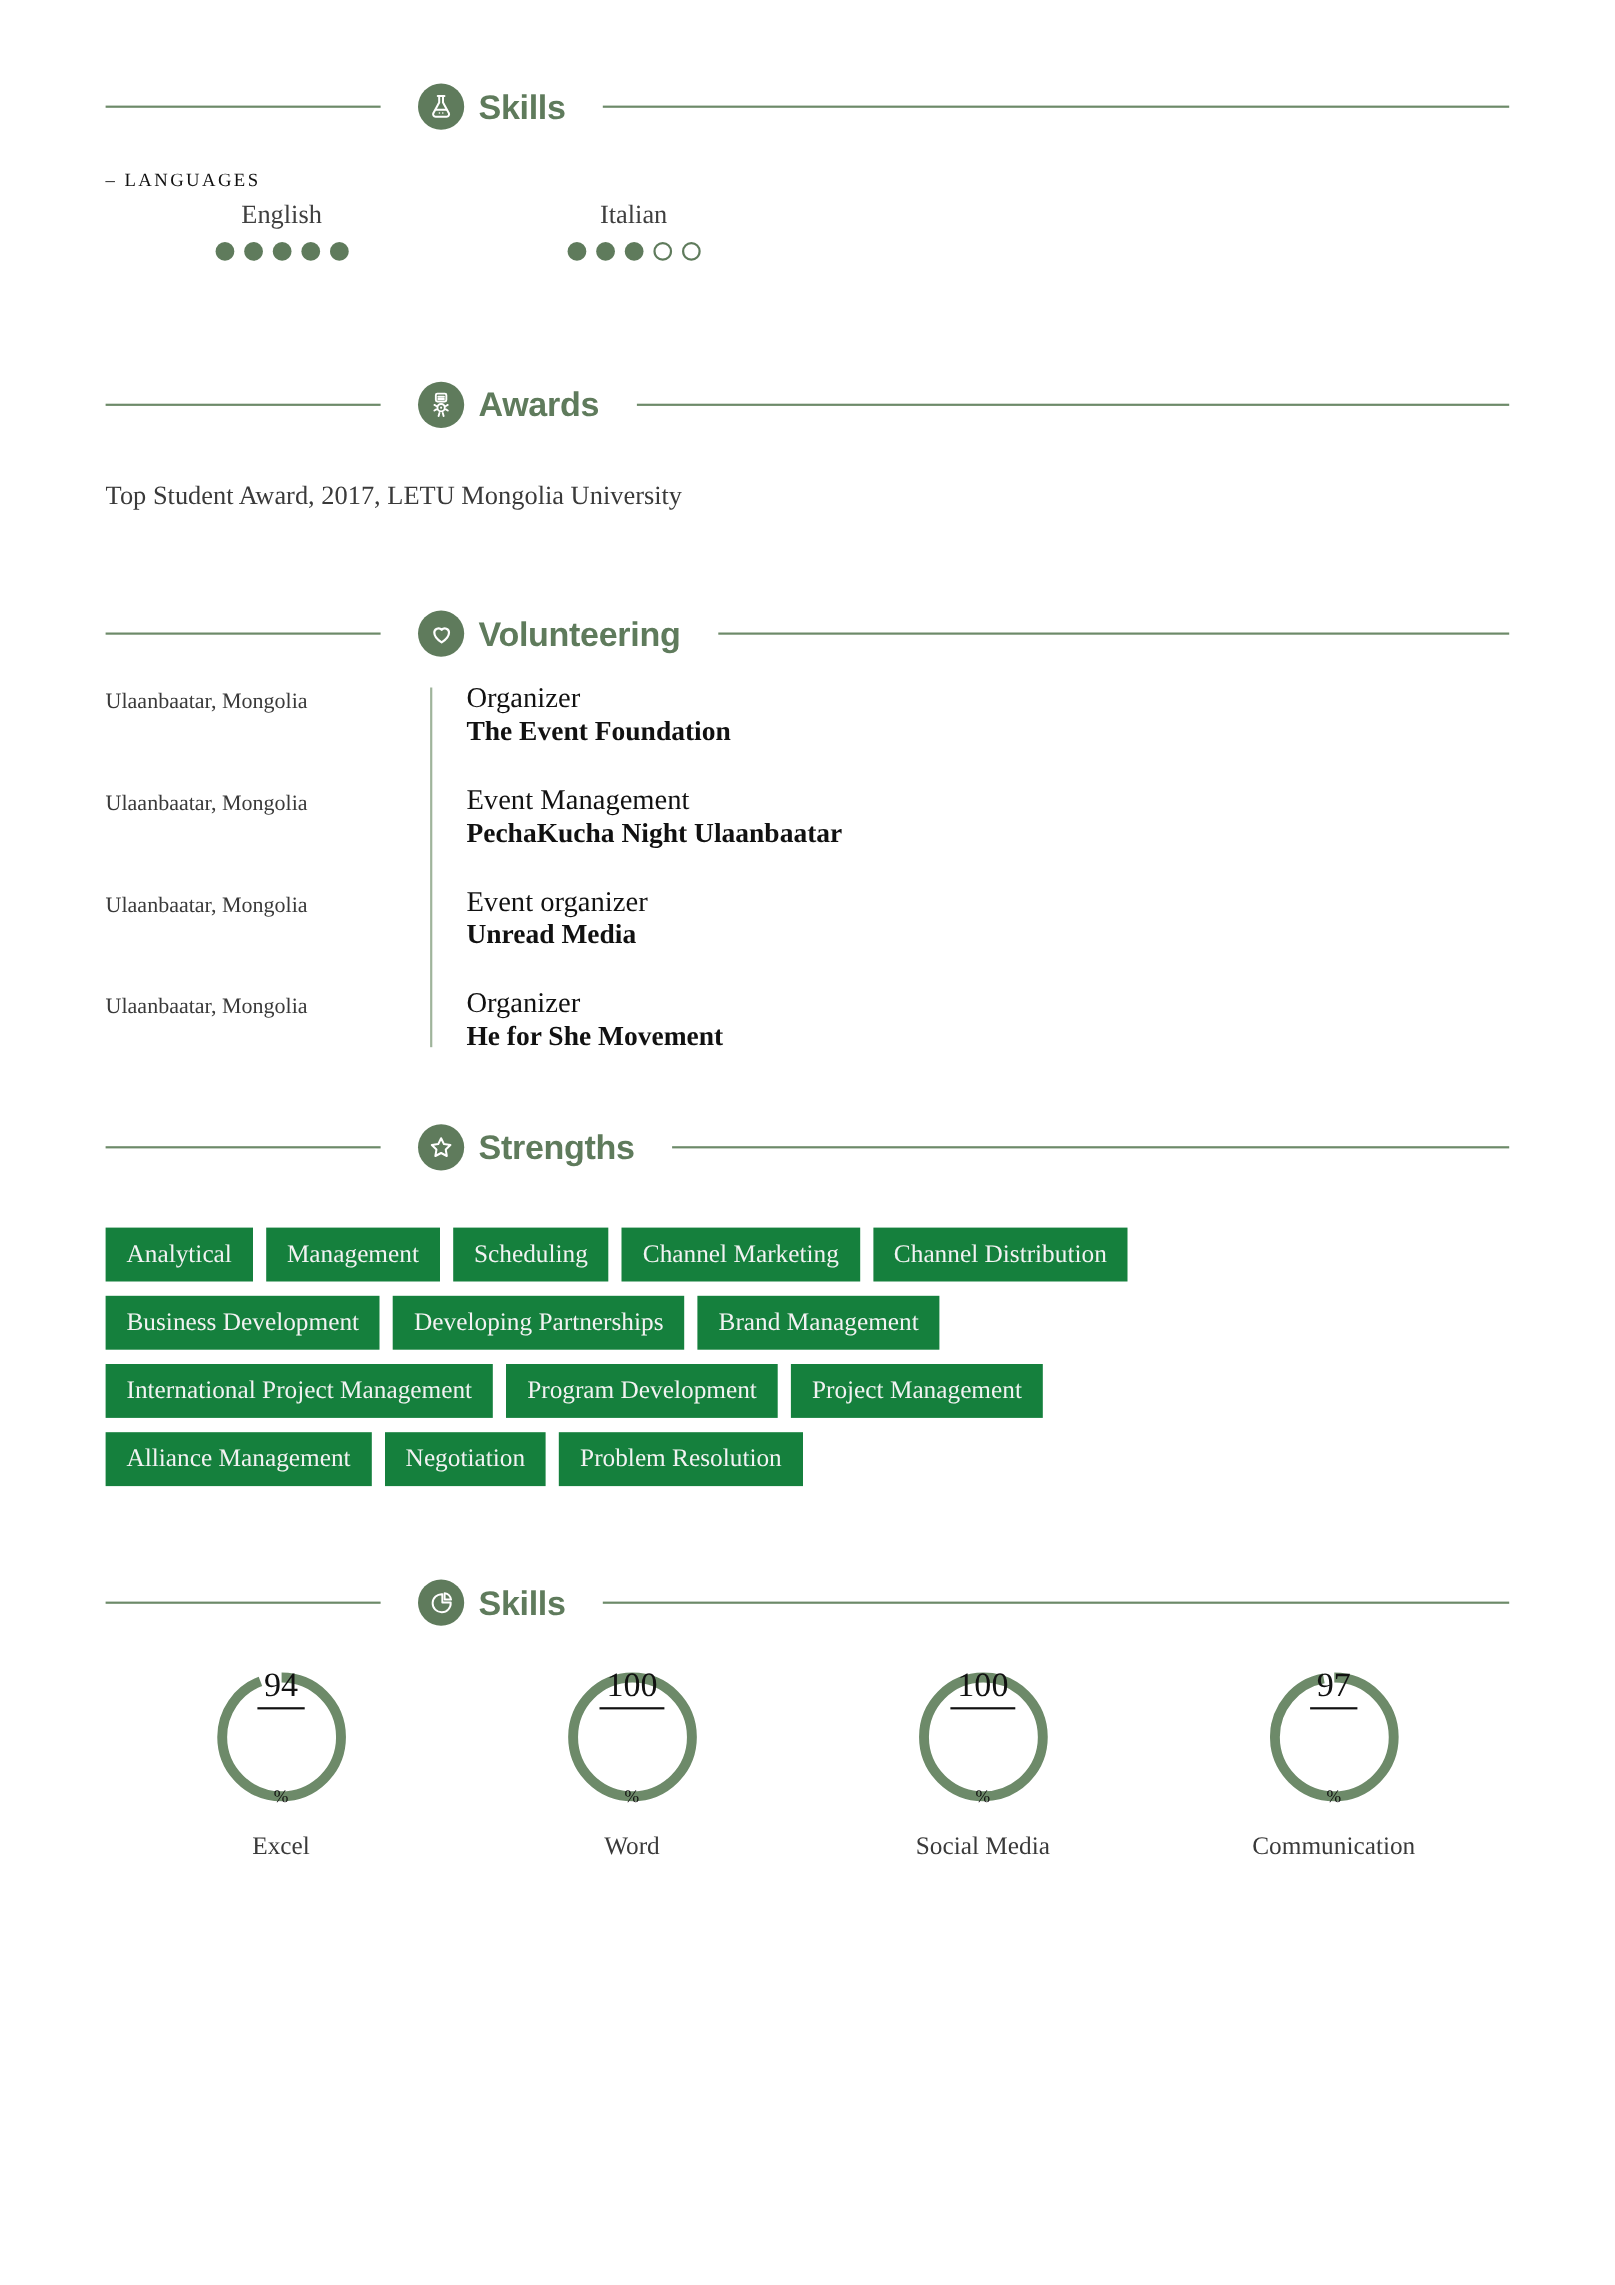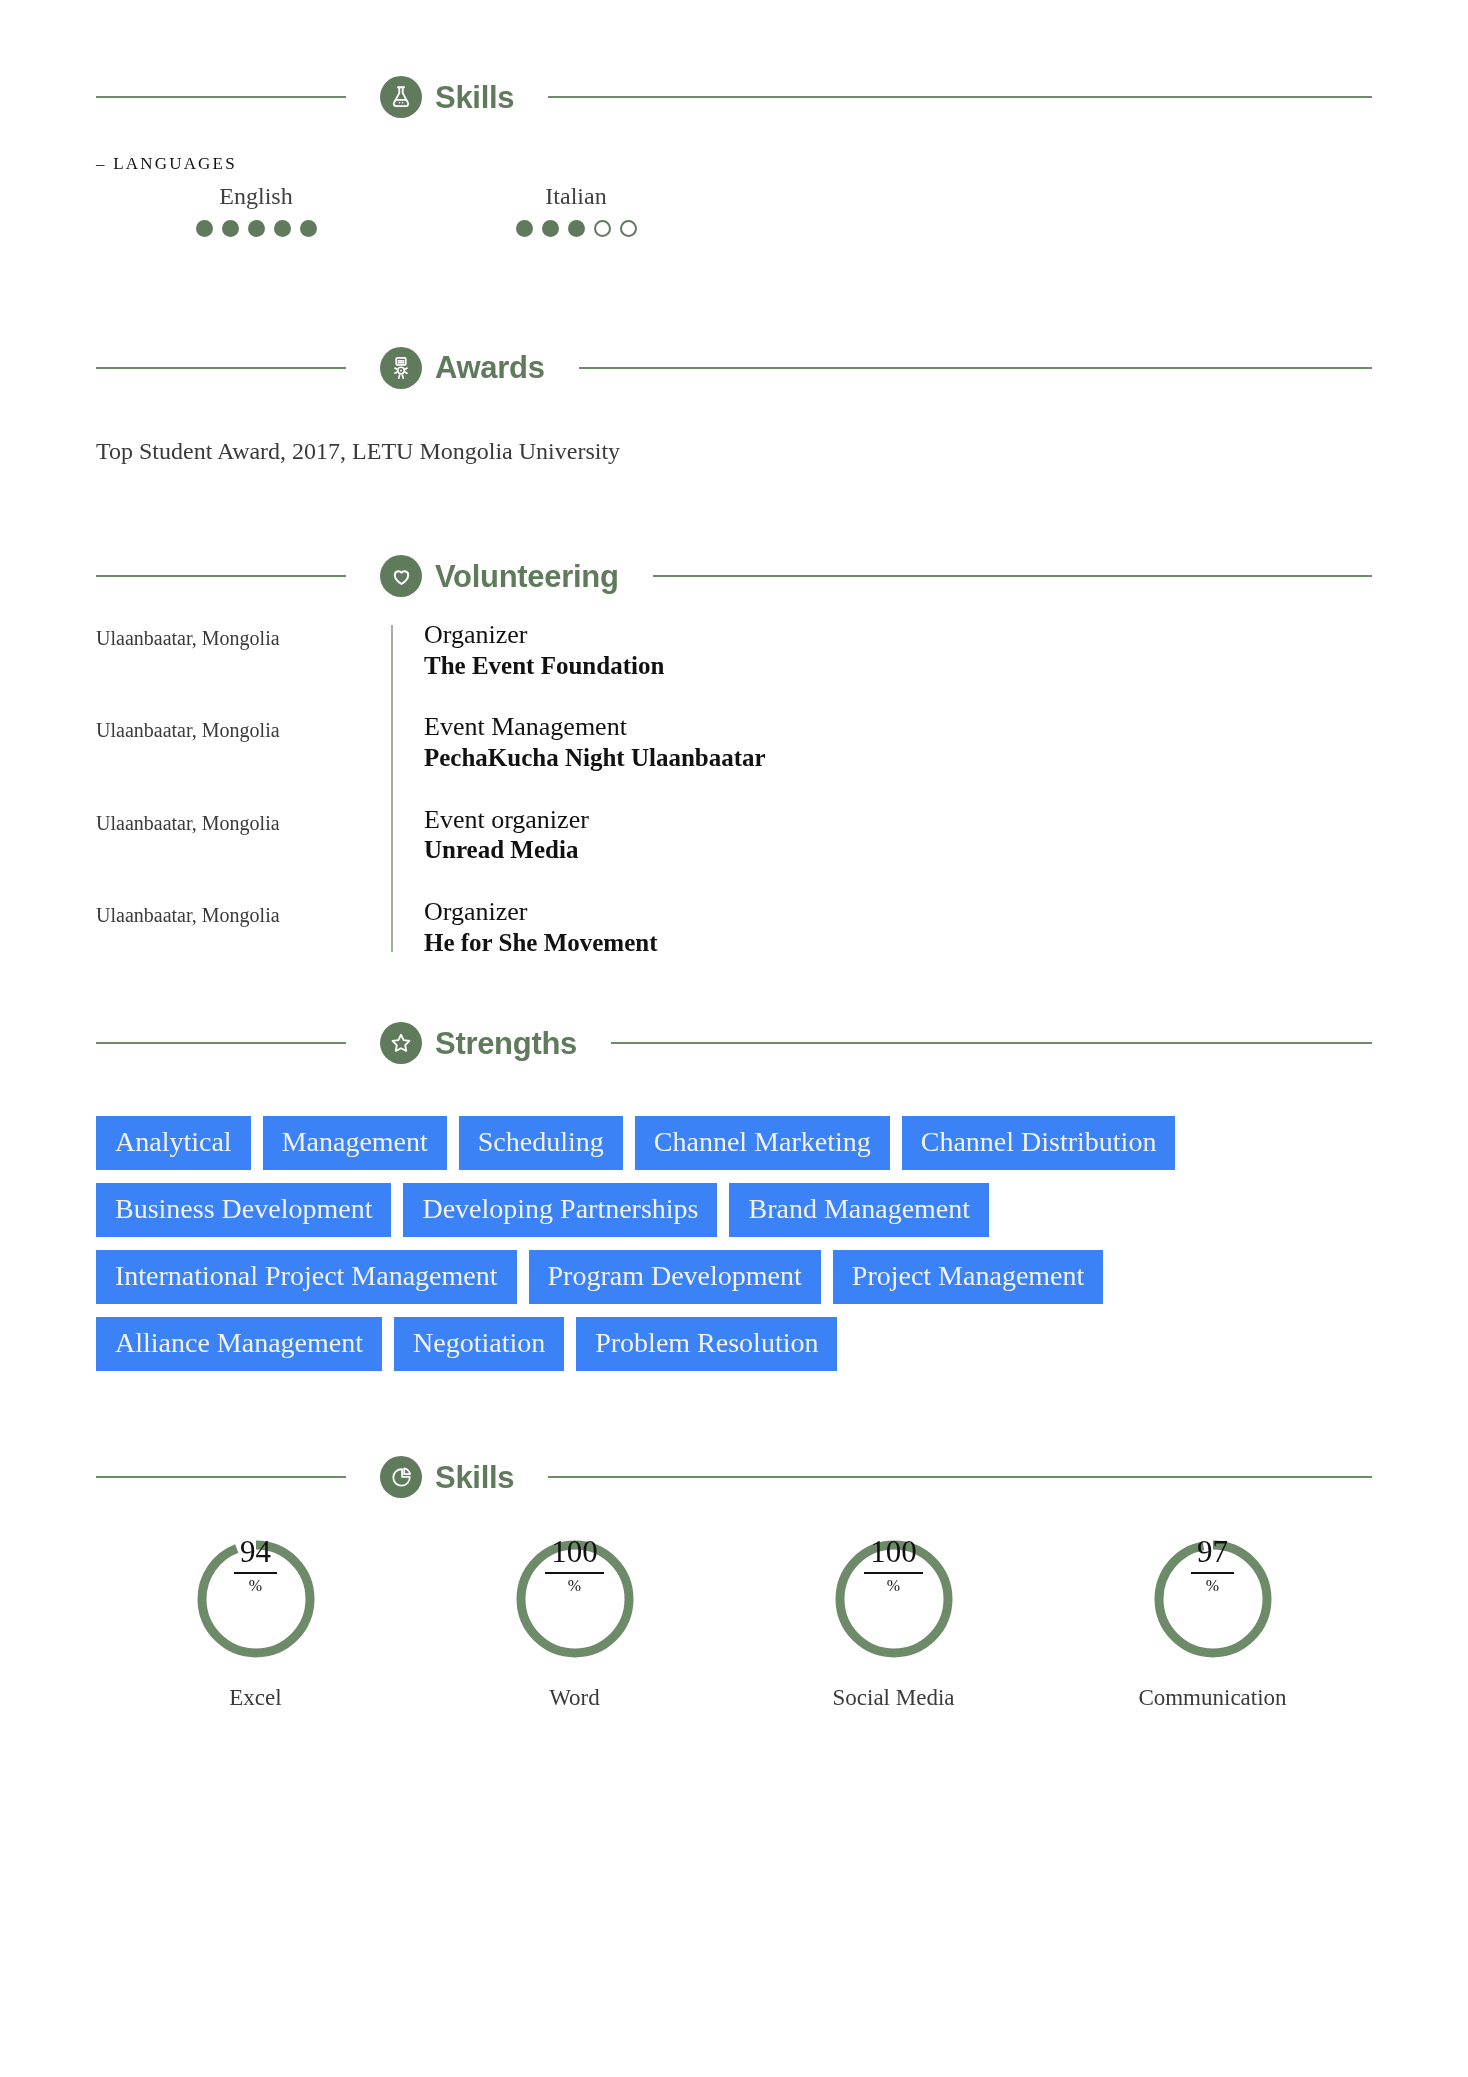--- a/index.html
+++ b/index.html
@@ -156,23 +156,23 @@
 
   
   .tag-rows { margin-top: 4px; }
   .tag-row {
     display: flex;
     flex-wrap: nowrap;
     gap: 12px;
     margin-bottom: 13px;
   }
   .tag {
-    background: #3b82f6;
+    background: #15803d;
     color: #f2f2f2;
-    font-size: 28px;
+    font-size: 23px;
     line-height: 1;
     padding: 12px 19px 14px 19px;
     white-space: nowrap;
   }
 
   
   .gauges {
     display: flex;
     margin-top: 38px;
   }
@@ -189,21 +189,21 @@
   .gauge-ring svg {
     display: block;
     transform: rotate(-90deg);
   }
   .gauge-center {
     position: absolute;
     inset: 0;
     display: flex;
     flex-direction: column;
     align-items: center;
-    justify-content: flex-start;
+    justify-content: space-between;
   }
   .gauge-value {
     font-size: 31px;
     color: #111111;
     line-height: 1.05;
     border-bottom: 2px solid #111111;
     padding: 0 6px 3px 6px;
   }
   .gauge-unit {
     font-size: 16px;

